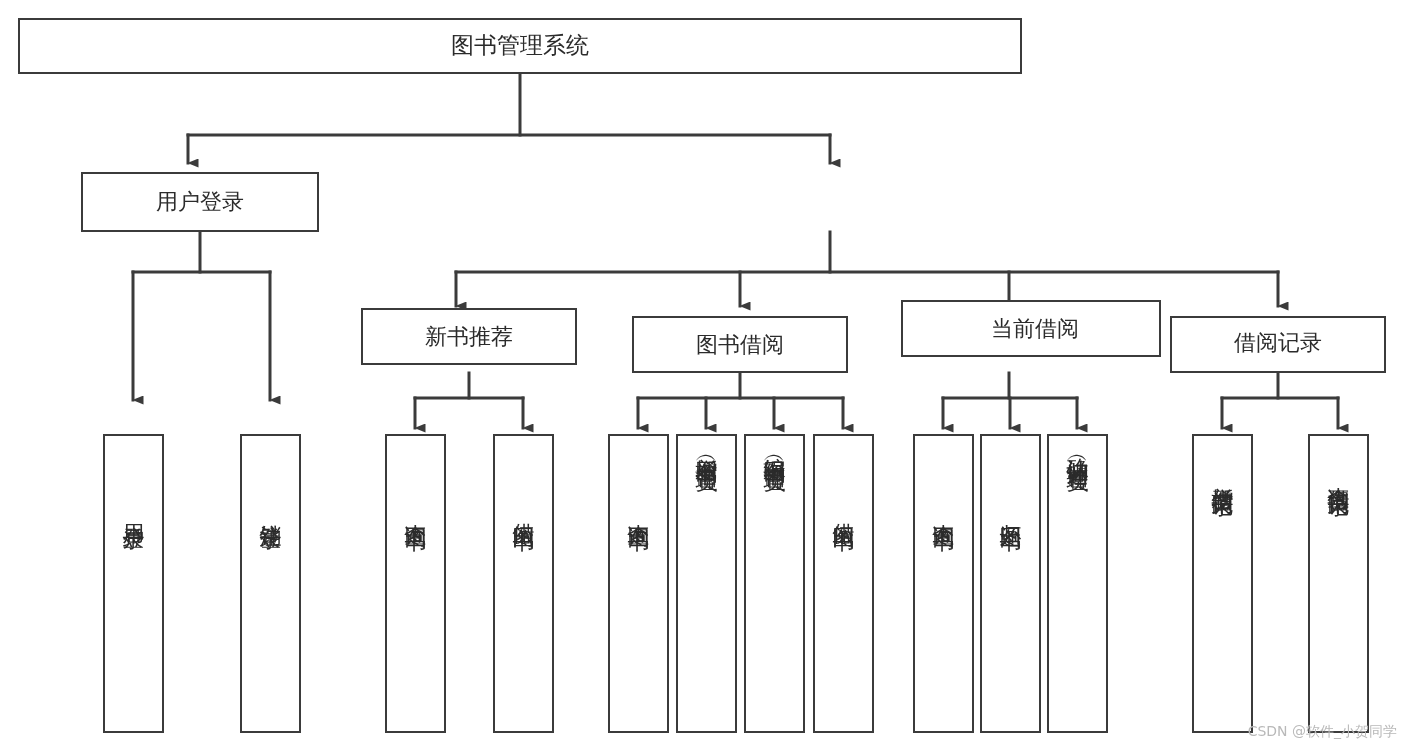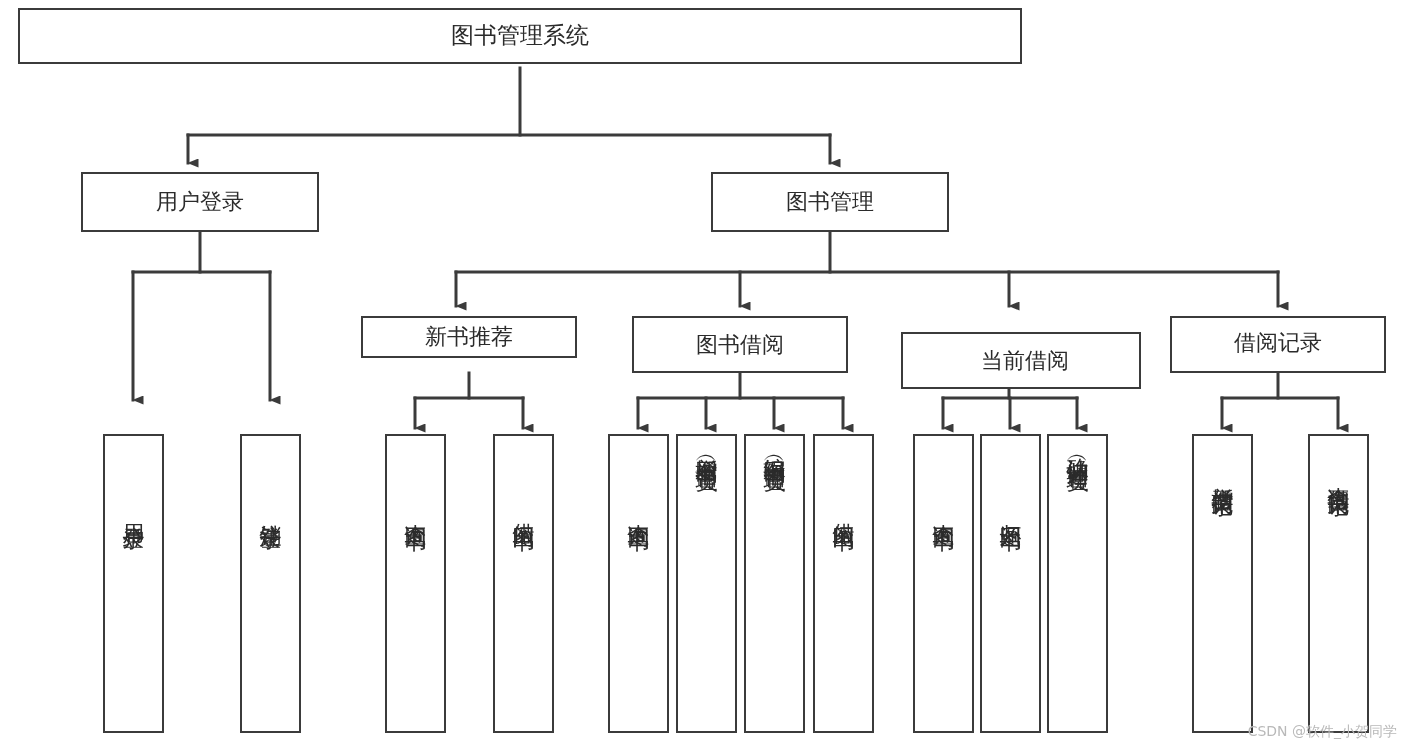--- a/index.html
+++ b/index.html
@@ -129,38 +129,35 @@
       <path d="M1010,398 L1010,428" marker-end="url(#arrowhead)"></path>
       <path d="M1077,398 L1077,428" marker-end="url(#arrowhead)"></path>
 
       <path d="M1278,373 L1278,398"></path>
       <path d="M1222,398 L1338,398"></path>
       <path d="M1222,398 L1222,428" marker-end="url(#arrowhead)"></path>
       <path d="M1338,398 L1338,428" marker-end="url(#arrowhead)"></path>
     </g>
   </svg>
 
-  <div class="node root" style="left:18px; top:8px; width:1004px; height:56px;">
+  <div class="node root" style="left:18px; top:18px; width:1004px; height:56px;">
     <span class="node-label">图书管理系统</span>
   </div>
 
   <div class="node level1" style="left:81px; top:172px; width:238px; height:60px;">
     <span class="node-label">用户登录</span>
   </div>
-  <div class="node level1" style="left:711px; top:172px; width:238px; height:60px;">
-    <span class="node-label">图书管理</span>
-  </div>
-
-  <div class="node level2" style="left:361px; top:316px; width:216px; height:42px;justify-content:center;">
+
+  <div class="node level2" style="left:361px; top:308px; width:216px; height:57px;justify-content:center;">
     <span class="node-label">新书推荐</span>
   </div>
   <div class="node level2" style="left:632px; top:316px; width:216px; height:57px;">
     <span class="node-label">图书借阅</span>
   </div>
-  <div class="node level2" style="left:901px; top:332px; width:240px; height:57px;padding-left:8px;">
+  <div class="node level2" style="left:901px; top:300px; width:260px; height:57px;padding-left:8px;">
     <span class="node-label">当前借阅</span>
   </div>
   <div class="node level2" style="left:1170px; top:316px; width:216px; height:57px;font-family:Liberation Mono, monospace;">
     <span class="node-label">借阅记录</span>
   </div>
 
   <div class="node leaf mid-text" style="left:103px; top:434px; width:61px; height:299px; padding-top:70px;">
     <span class="node-label">用户登录</span>
   </div>
   <div class="node leaf mid-text" style="left:240px; top:434px; width:61px; height:299px; padding-top:70px;">

